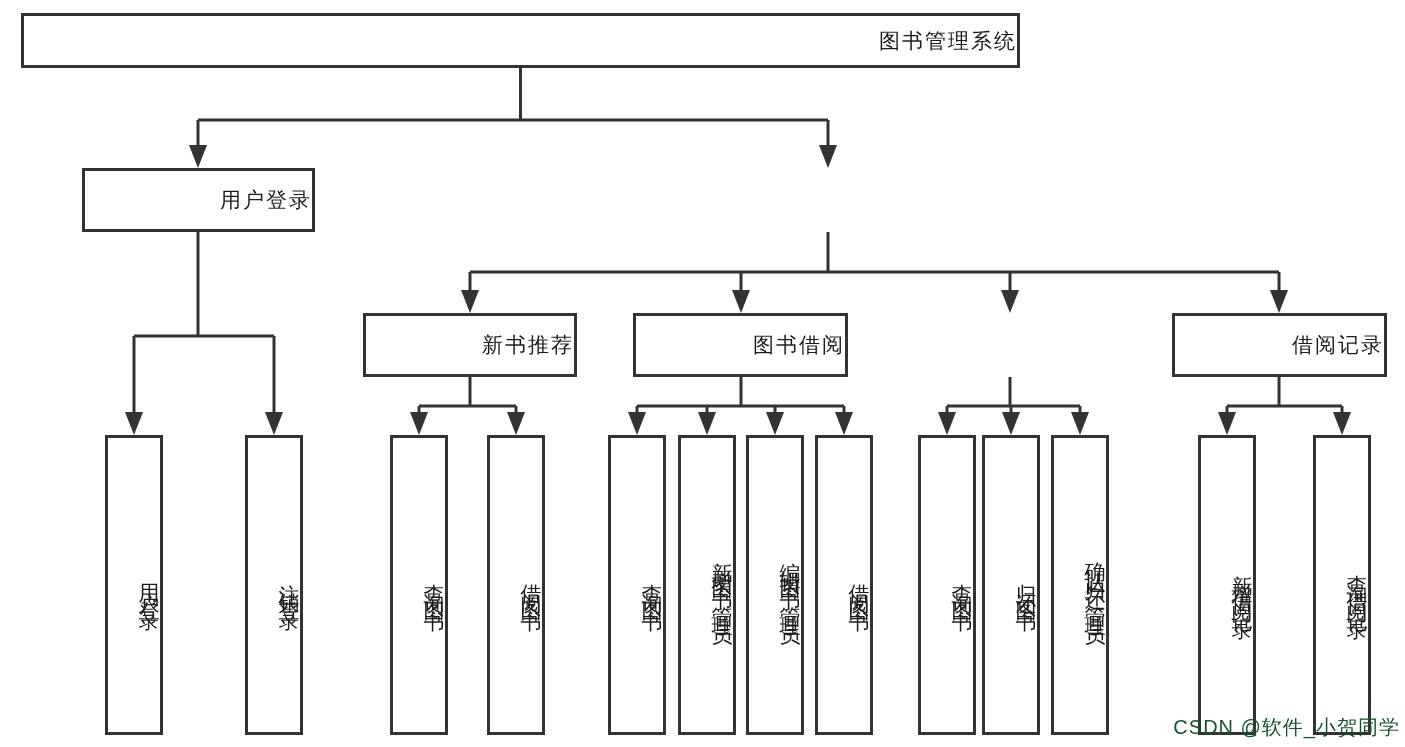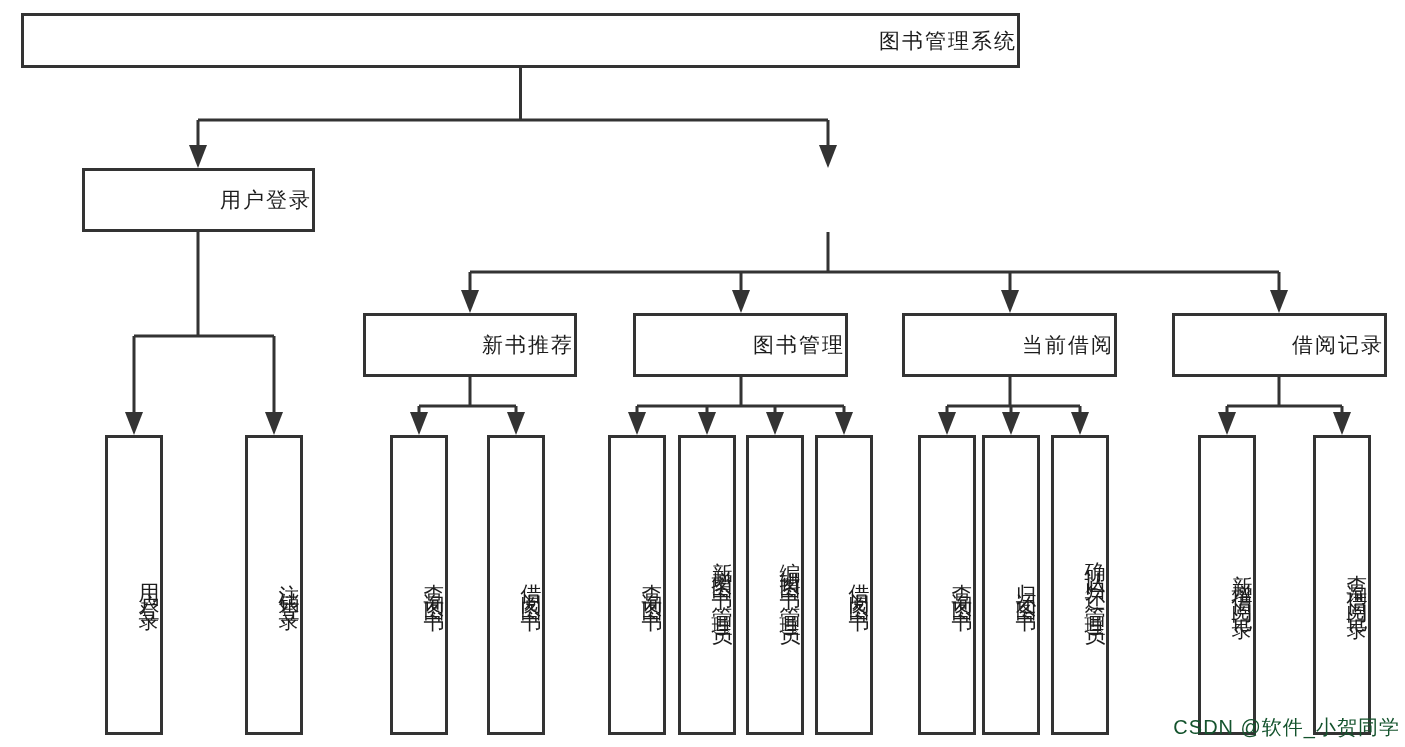--- a/index.html
+++ b/index.html
@@ -126,24 +126,21 @@
   </div>
 
   <div class="node n-login">
     <span class="label">用户登录</span>
   </div>
 
   <div class="node n-rec">
     <span class="label">新书推荐</span>
   </div>
   <div class="node n-borrow">
-    <span class="label">图书管理</span>
-  </div>
-  <div class="node n-cur">
-    <span class="label">当前借阅</span>
+    <span class="label">图书借阅</span>
   </div>
   <div class="node n-hist">
     <span class="label">借阅记录</span>
   </div>
 
   <div class="node v leaf l1">
     <span class="label">用户登录</span>
   </div>
   <div class="node v leaf l2">
     <span class="label">注销登录</span>

